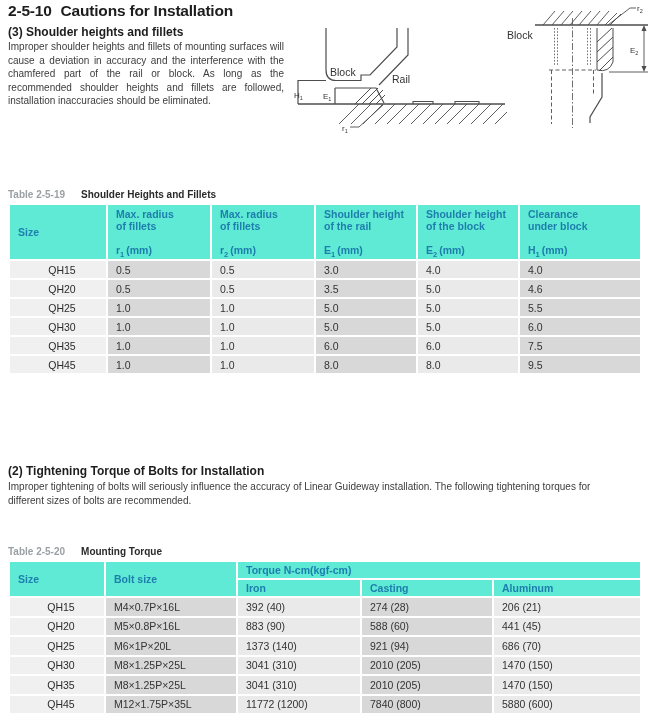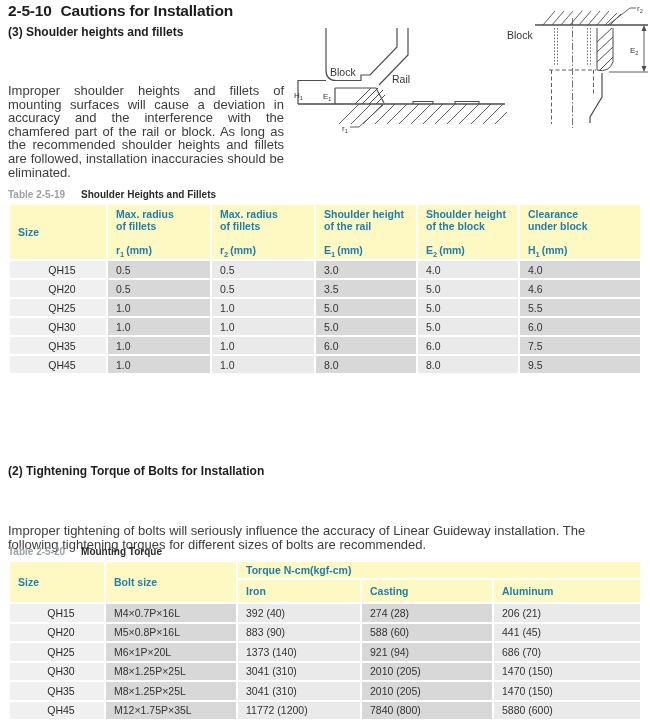--- a/index.html
+++ b/index.html
@@ -8,40 +8,40 @@
     font-family:"Liberation Sans","DejaVu Sans",sans-serif;color:#3a3a3a;
     -webkit-font-smoothing:antialiased;
   }
   .abs{position:absolute;}
   
   .page-title{left:8px;top:2px;font-size:15.5px;font-weight:bold;color:#1d1d1d;letter-spacing:-0.2px;}
   .page-title .num{margin-right:9px;}
   .sec-heading{font-size:12px;font-weight:bold;color:#1d1d1d;}
   .s1-heading{left:8px;top:25px;}
   .s2-heading{left:8px;top:464px;}
-  .body-text{font-size:13px;line-height:13.6px;color:#3c3c3c;margin-top:44px;}
+  .body-text{font-size:10px;line-height:13.6px;color:#3c3c3c;}
   .s1-body{left:8px;top:40px;width:276px;text-align:justify;}
   .s2-body{left:8px;top:480px;width:604px;}
   
   .tbl-label{font-size:10px;font-weight:bold;}
   .tbl-label .lbl{color:#9aa0a3;margin-right:16px;}
   .tbl-label .ttl{color:#2a2a2a;}
   .t1-label{left:8px;top:189px;}
   .t2-label{left:8px;top:546px;}
   
   table{border-collapse:separate;border-spacing:2px;table-layout:fixed;}
   .t1{left:8px;top:203px;width:634px;}
   .t2{left:8px;top:560px;width:634px;}
   th,td{padding:0 0 0 8px;text-align:left;vertical-align:middle;overflow:hidden;white-space:nowrap;}
-  th{background:#fef9c3;color:#1e7ead;font-weight:bold;font-size:10.5px;}
+  th{background:#5eead4;color:#1e7ead;font-weight:bold;font-size:10.5px;}
   .t1 th{height:54px;}
   .t1 td{height:17px;}
   .t2 td{height:17.5px;}
   .t2 .gh{height:16px;}
-  .t2 .sh{height:22px;}
+  .t2 .sh{height:16px;}
   td{font-size:10.5px;color:#333;}
   td.size{font-weight:normal;color:#2b2b2b;background:#f0f0f0;text-align:center;}
   .bg-d{background:#d8d8d8;}
   .bg-l{background:#eaeaea;}
   .hline{line-height:12px;}
   .h-sym{margin-top:13px;line-height:11px;}
   sub{font-size:7.5px;line-height:0;}
   .unit{margin-left:2px;}
   
   .svg-left{left:293px;top:2px;}

